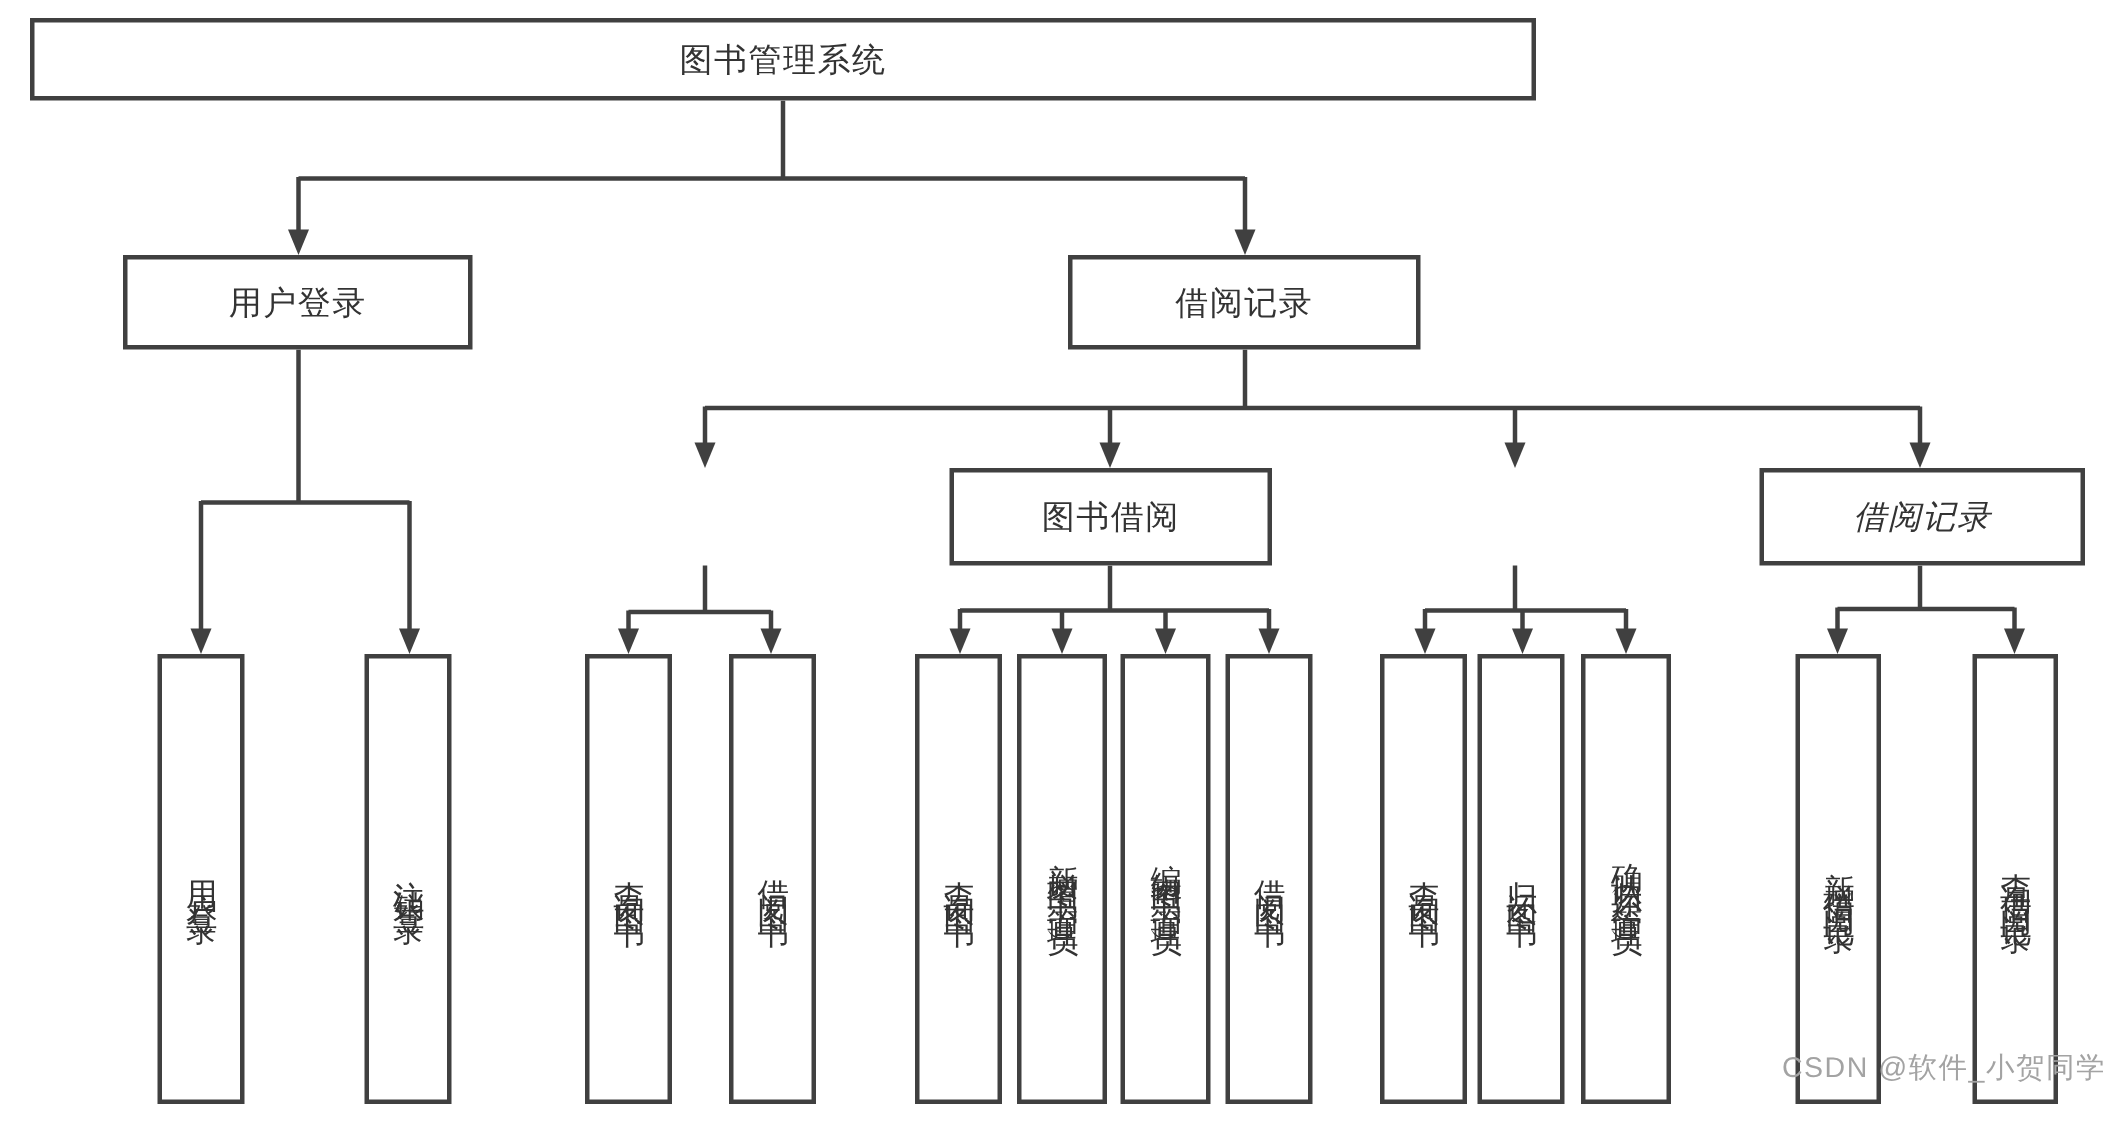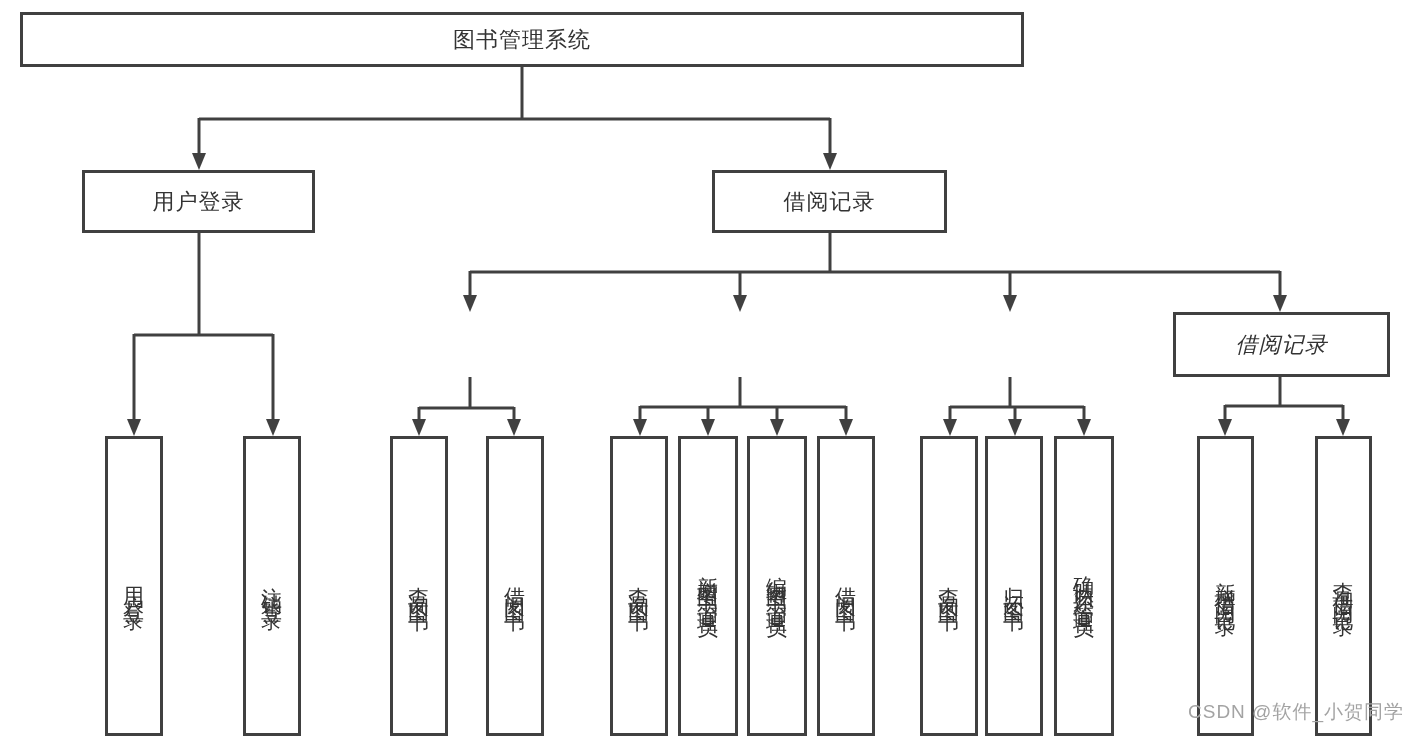--- a/index.html
+++ b/index.html
@@ -120,20 +120,23 @@
     <span>图书管理系统</span>
   </div>
 
   <div class="box" id="user-login-box">
     <span>用户登录</span>
   </div>
   <div class="box" id="book-mgmt-box">
     <span>借阅记录</span>
   </div>
 
+  <div class="box" id="book-borrow-box">
+    <span>图书借阅</span>
+  </div>
   <div class="box" id="borrow-record-box">
     <span>借阅记录</span>
   </div>
 
   <div class="box leaf" id="leaf-1">
     <span class="vtext">用户登录</span>
   </div>
   <div class="box leaf" id="leaf-2">
     <span class="vtext">注销登录</span>
   </div>

